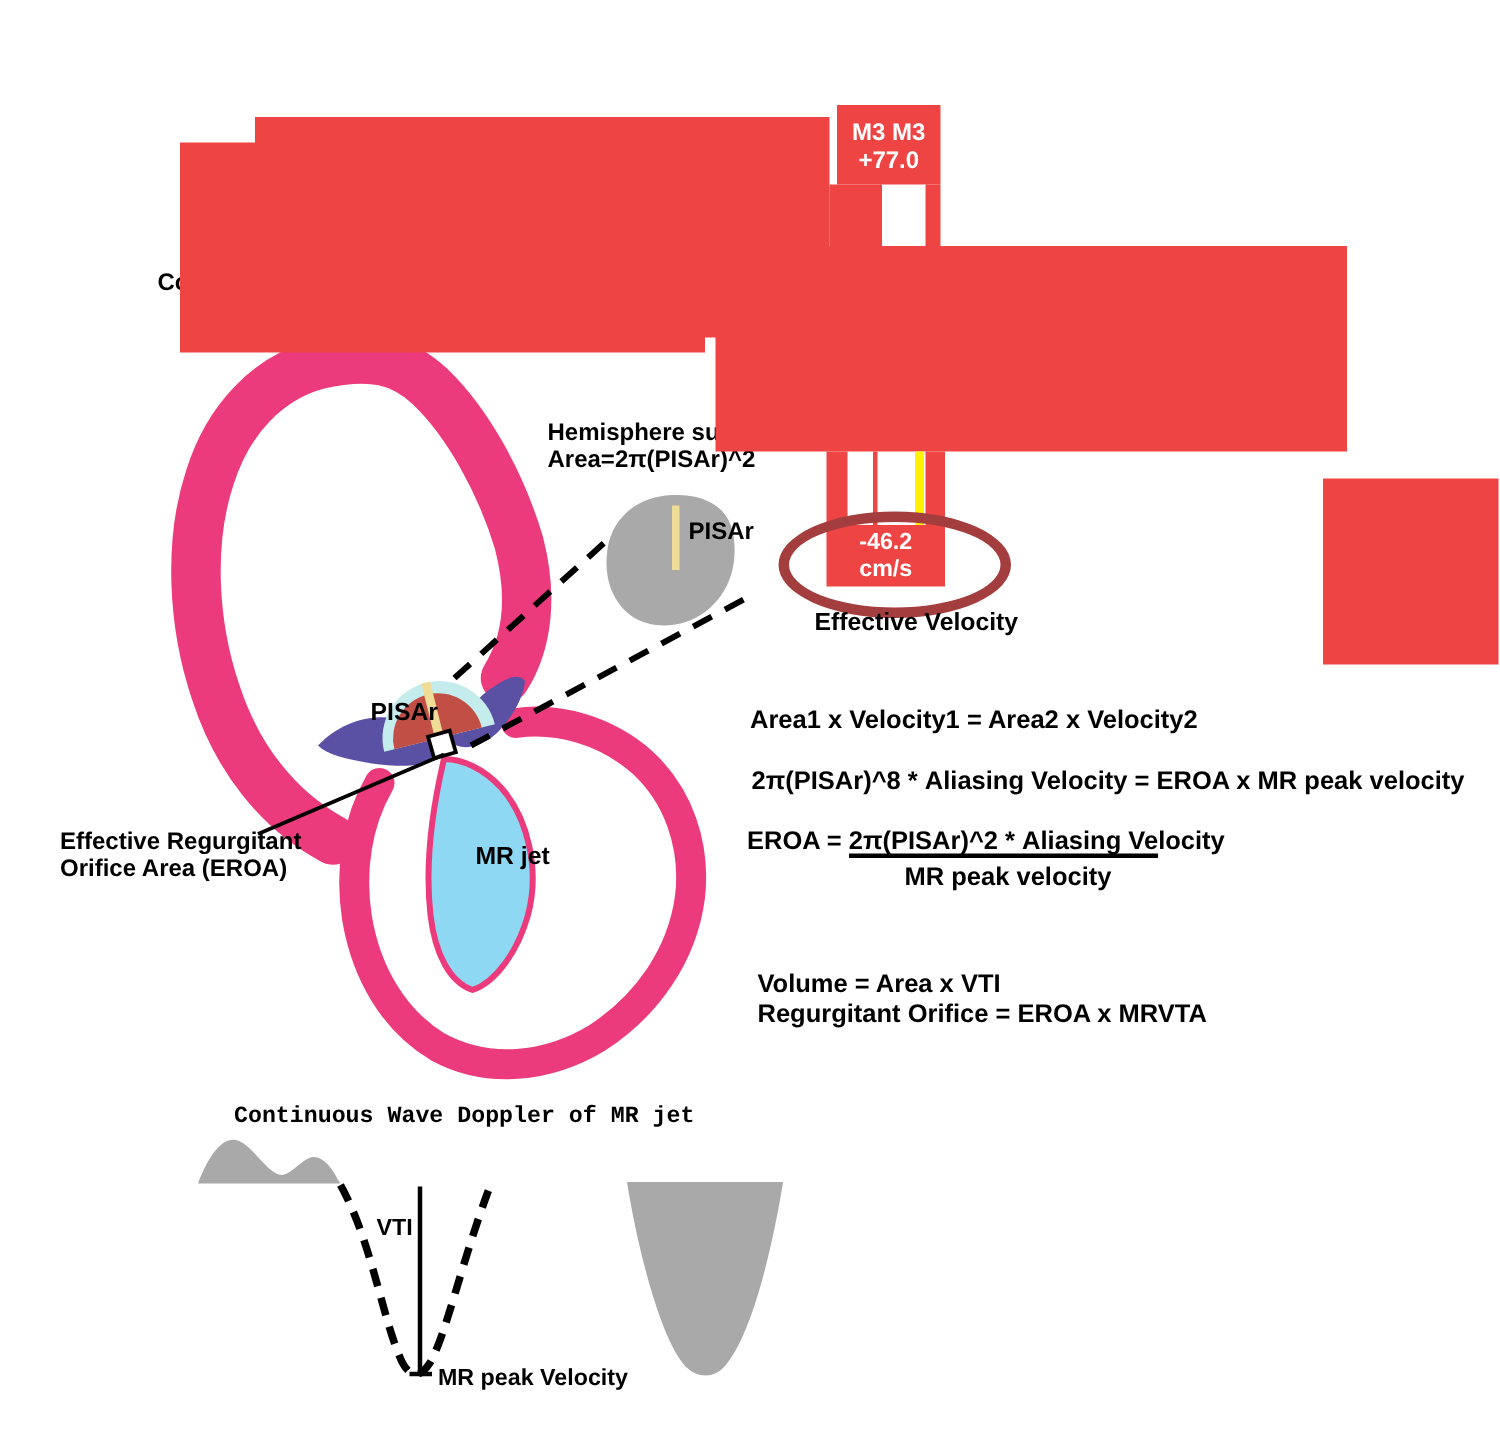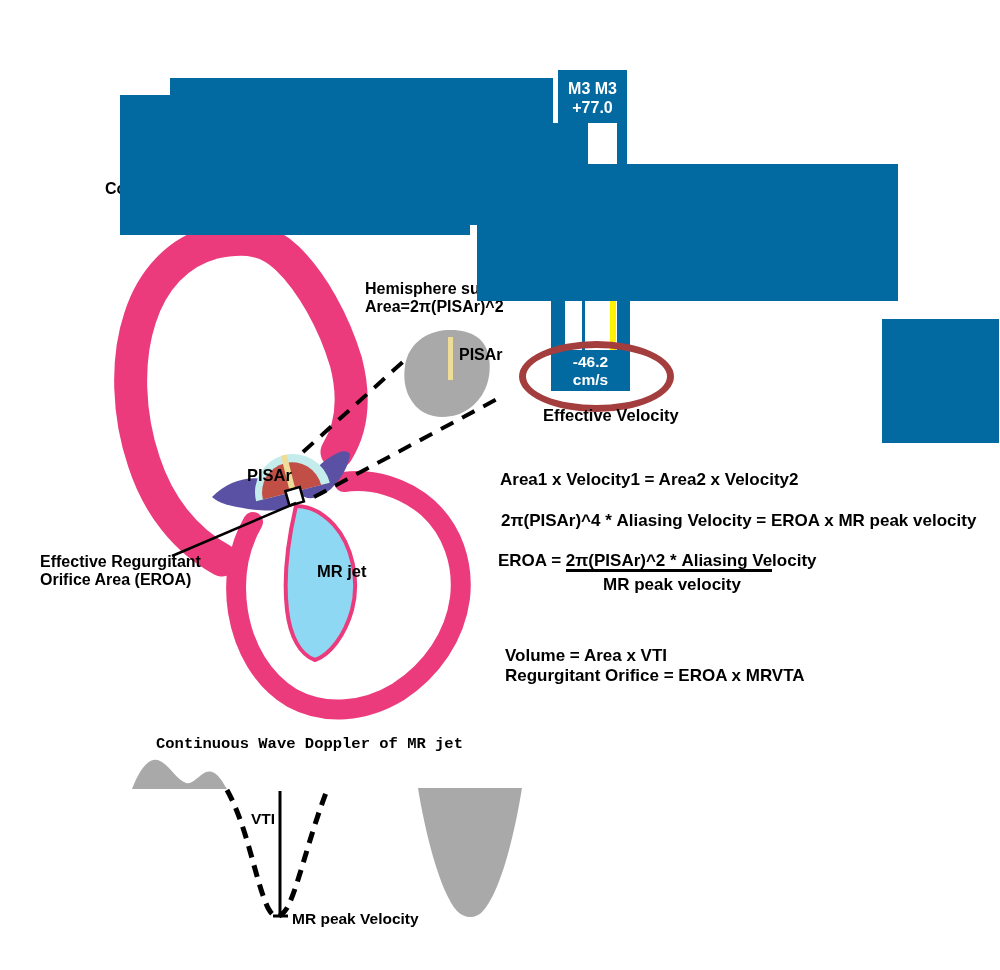--- a/index.html
+++ b/index.html
@@ -4,21 +4,21 @@
 <style>
   :root{
     --pink:#EC3B7C; --purple:#5A51A5; --cyan:#C5ECEC; --pisared:#C14F46;
     --paleyellow:#EFDC96; --cursoryellow:#FFF100; --jetblue:#8FD8F4;
     --gray:#A9A9A9; --annred:#A43D3D; --black:#000; --white:#fff;
   }
   html,body{margin:0;padding:0;background:#fff;}
   .canvas{position:relative;width:1000px;height:970px;background:#fff;overflow:hidden;
           font-family:"Liberation Sans",sans-serif;font-weight:bold;color:#000;}
   .abs{position:absolute;}
-  .blackbox{position:absolute;background:#0369a1;}
+  .blackbox{position:absolute;background:#ef4444;}
   .lbl{position:absolute;white-space:nowrap;line-height:1.12;}
   .f17{font-size:17px;}
   .f16{font-size:16px;}
   .f15{font-size:15.5px;}
   .white{color:#fff;}
   .center{text-align:center;}
   .underl{border-bottom:3px solid #000;display:inline-block;line-height:1.0;text-align:right;}
   .ellipse-ann{position:absolute;left:519px;top:341px;width:141px;height:57px;
                border:7px solid var(--annred);border-radius:50%;}
   svg{position:absolute;left:0;top:0;}
@@ -92,21 +92,21 @@
 
   <div class="lbl" style="left:459px;top:346px;font-size:16px;">PISAr</div>
   <div class="lbl" style="left:247px;top:466px;font-size:16.5px;">PISAr</div>
   <div class="lbl" style="left:317px;top:562px;font-size:16.5px;text-align:center;">MR jet</div>
   <div class="lbl f16" style="left:40px;top:553px;line-height:18px;">
     <div>Effective Regurgitant</div>
     <div>Orifice Area (EROA)</div>
   </div>
 
   <div class="lbl f17" style="left:500px;top:470px;">Area1 x Velocity1 = Area2 x Velocity2</div>
-  <div class="lbl f17" style="left:501px;top:511px;">2π(PISAr)^4 * Aliasing Velocity = EROA x MR peak velocity</div>
+  <div class="lbl f17" style="left:501px;top:511px;">2π(PISAr)^8 * Aliasing Velocity = EROA x MR peak velocity</div>
   <div class="lbl f17" style="left:498px;top:551px;"><span>EROA = </span><span class="underl">2π(PISAr)^2 * Aliasing Ve</span><span>locity</span></div>
   <div class="lbl f17" style="left:603px;top:575px;">MR peak velocity</div>
   <div class="lbl f17" style="left:505px;top:646px;line-height:20px;">
     <div>Volume = Area x VTI</div>
     <div>Regurgitant Orifice = EROA x MRVTA</div>
   </div>
 
   <div class="lbl f15" style="left:156px;top:736px;font-family:Liberation Mono, monospace;">Continuous Wave Doppler of MR jet</div>
   <div class="lbl f15" style="left:251px;top:810px;">VTI</div>
   <div class="lbl f15" style="left:292px;top:910px;">MR peak Velocity</div>

